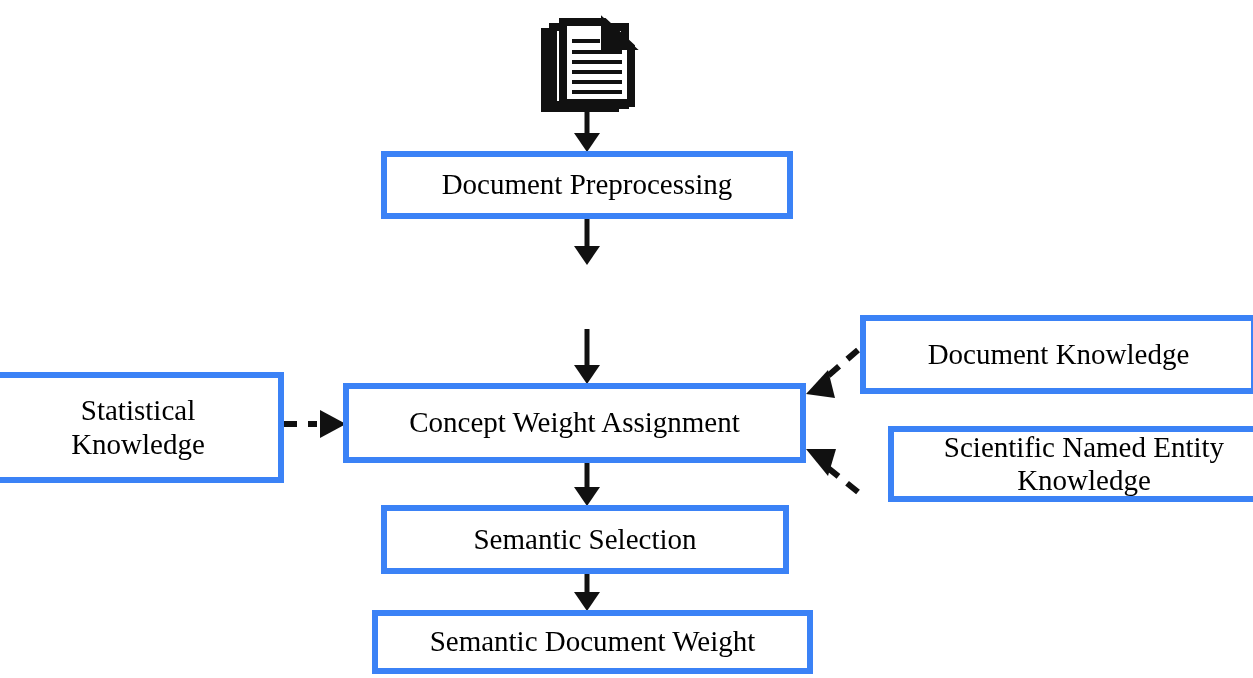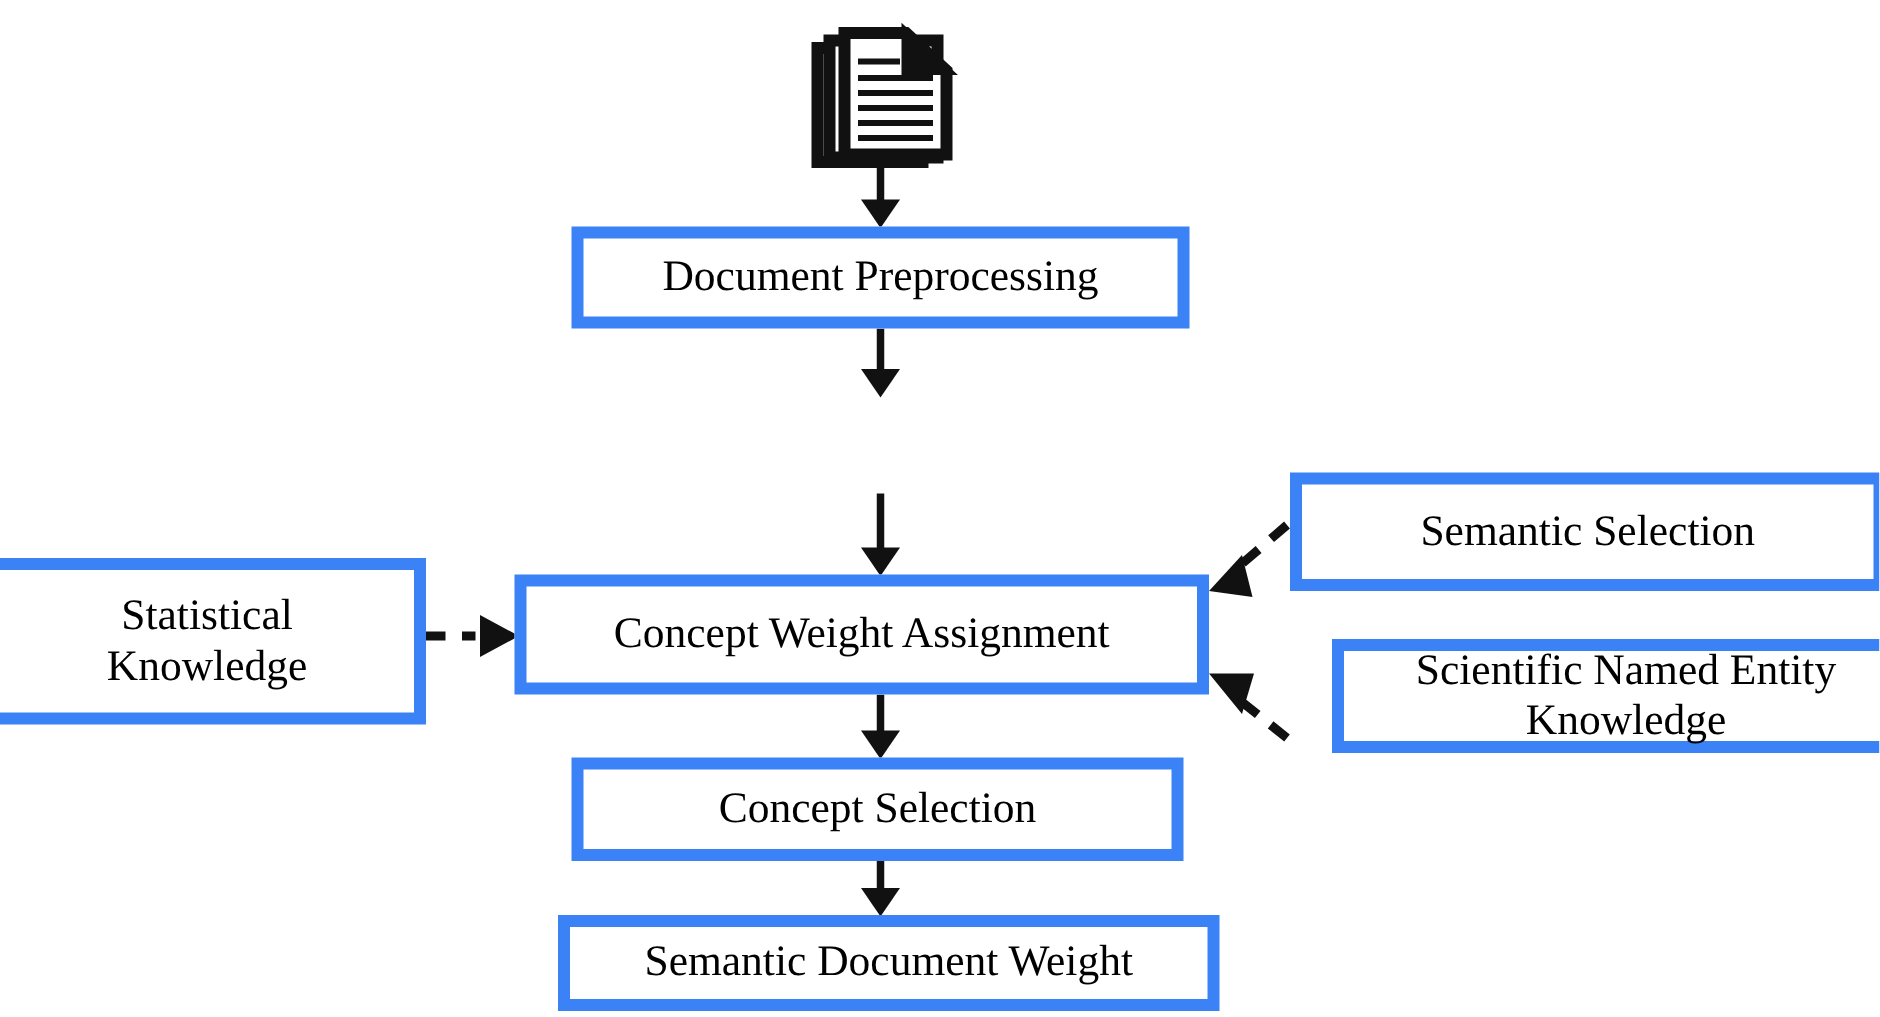--- a/index.html
+++ b/index.html
@@ -11,21 +11,21 @@
     position: relative;
     width: 1253px;
     height: 678px;
     background: #ffffff;
     overflow: hidden;
     font-family: "Liberation Serif", "DejaVu Serif", serif;
   }
   .node {
     position: absolute;
     box-sizing: border-box;
-    border: 8px solid #3b82f6;
+    border: 6px solid #3b82f6;
     background: #ffffff;
     display: flex;
     align-items: center;
     justify-content: center;
     text-align: center;
     color: #000000;
     line-height: 1.15;
     z-index: 3;
   }
   .node .label {
@@ -132,34 +132,34 @@
   <div class="node" id="node-document-preprocessing">
     <span class="label">Document Preprocessing</span>
   </div>
 
 
   <div class="node" id="node-concept-weight">
     <span class="label">Concept Weight Assignment</span>
   </div>
 
   <div class="node" id="node-concept-selection">
-    <span class="label">Concept Selection</span>
+    <span class="label">Semantic Selection</span>
   </div>
 
   <div class="node" id="node-semantic-index">
     <span class="label">Semantic Document Weight</span>
   </div>
 
   <div class="node" id="node-statistical-knowledge">
     <span class="label">Statistical
 Knowledge</span>
   </div>
 
   <div class="node" id="node-semantic-knowledge">
-    <span class="label">Semantic Selection</span>
+    <span class="label">Document Knowledge</span>
   </div>
 
   <div class="node" id="node-sne-knowledge">
     <span class="label">Scientific Named Entity
 Knowledge</span>
   </div>
 
 </div>
 
 </body></html>

